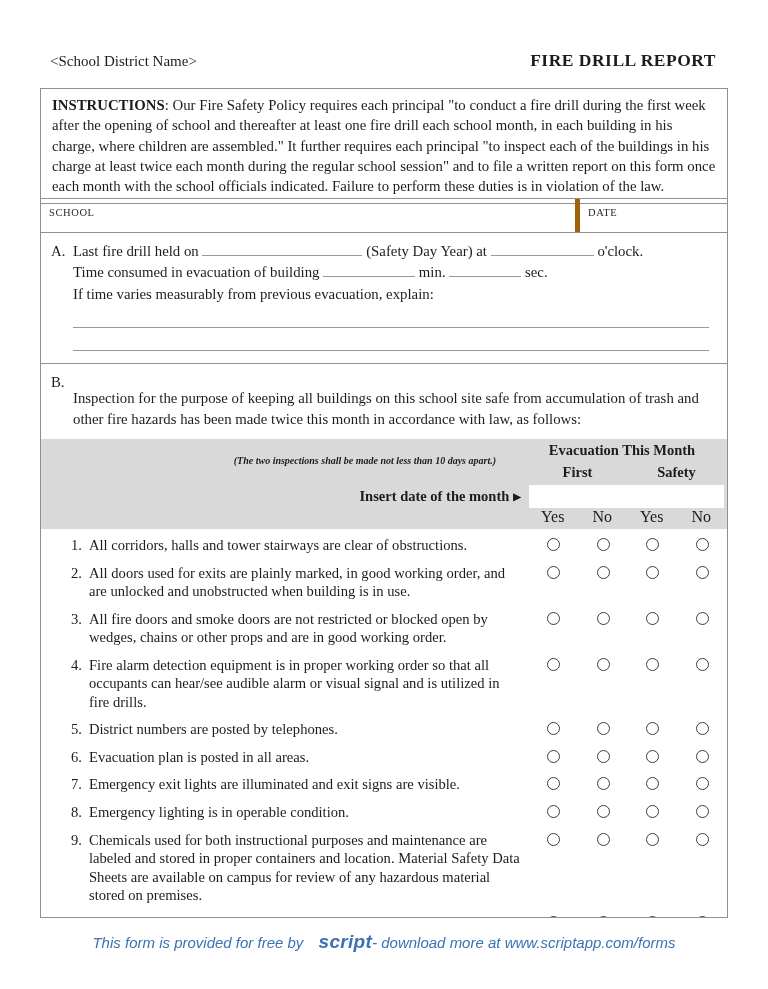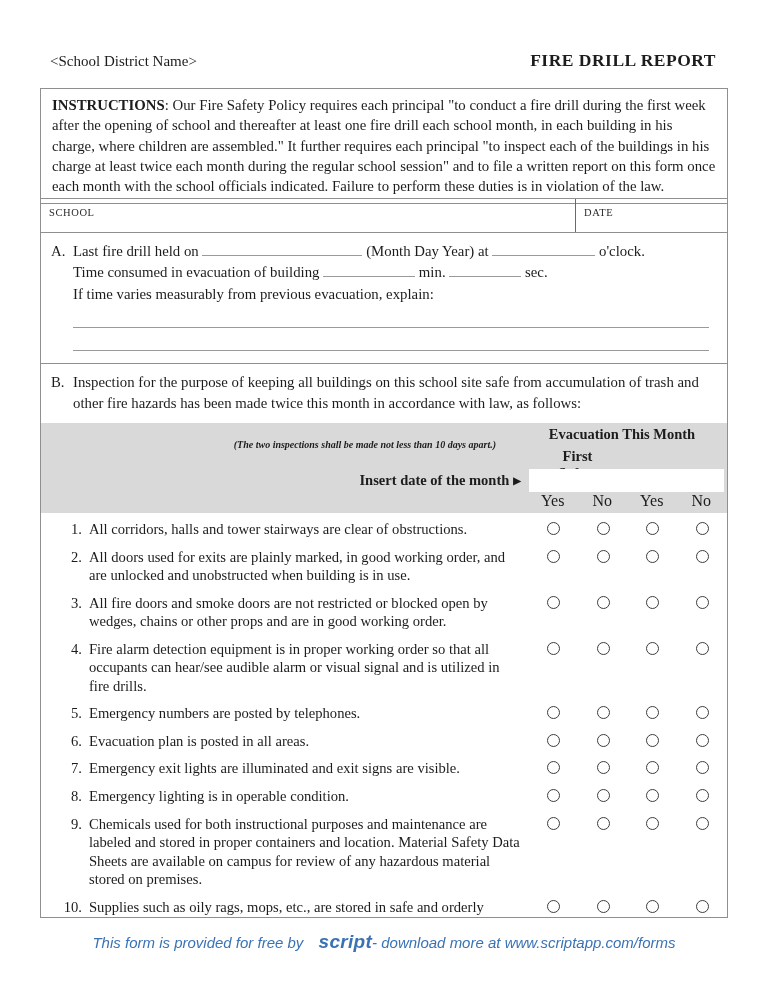--- a/index.html
+++ b/index.html
@@ -32,51 +32,51 @@
   
   .mainbox {
     position: absolute; left: 40px; top: 198px; width: 688px; height: 720px;
     border: 1px solid #8f8f8f;
     display: flex; flex-direction: column;
   }
 
   
   .sd-row { display: flex; height: 34px; border-bottom: 1px solid #8f8f8f; flex: none; }
   .sd-school { flex: 1; padding: 3px 8px; }
-  .sd-date { width: 152px; border-left: 1px solid #a16207; padding: 3px 8px; }
+  .sd-date { width: 152px; border-left: 5px solid #a16207; padding: 3px 8px; }
   .sd-label { font-size: 10.5px; letter-spacing: 0.6px; color: #2a2a2a; }
 
   
   .sec-a {
     flex: none; border-bottom: 1px solid #8f8f8f;
     padding: 8px 10px 12px 10px; font-size: 14.8px; line-height: 1.45;
   }
   .sec-letter { display: inline-block; width: 22px; }
   .blank { display: inline-block; border-bottom: 1px solid #9a9a9a; height: 14px; vertical-align: baseline; }
   .b1 { width: 160px; } .b2 { width: 103px; } .b3 { width: 92px; } .b4 { width: 72px; }
   .a-indent { padding-left: 22px; }
   .rule { border-bottom: 1px solid #9a9a9a; height: 1px; margin: 22px 8px 0 22px; }
 
   
   .sec-b {
     flex: none; display: flex; padding: 8px 10px 10px 10px;
     font-size: 14.8px; line-height: 1.38;
   }
   .sec-b .sec-letter { flex: none; }
-  .sec-b .b-text { flex: 1; padding-right: 2px; }
+  .sec-b .b-text { flex: 1; padding-right: 2px; margin-top: 16px; }
 
   
   .insp { flex: none; height: 90px; background: #d9d9d9; position: relative; font-size: 14.5px; }
   .insp-note {
     position: absolute; left: 15px; top: 16px; width: 440px;
     font-weight: bold; font-style: italic; font-size: 10px; text-align: right;
   }
   .cols-region { position: absolute; right: 1px; top: 0; width: 198px; height: 100%; }
   .insp-title { position: absolute; left: -10px; right: 0; top: 3px; text-align: center; font-weight: bold; }
-  .fs-row { position: absolute; left: 0; right: 0; top: 25px; display: flex; flex-direction: column; }
+  .fs-row { position: absolute; left: 0; right: 0; top: 25px; display: flex; }
   .fs-row span { width: 50%; text-align: center; font-weight: bold; }
   .date-box {
     position: absolute; left: 1px; right: 2px; top: 46px; height: 23px;
     background: #ffffff;
   }
   .insert-label {
     position: absolute; right: 206px; top: 49px; font-weight: bold; white-space: nowrap;
   }
   .insert-label .arrow { font-size: 10px; display: inline-block; transform: translateY(-1px); margin-left: 4px; }
   .yn-row { position: absolute; left: 0; right: 0; bottom: 3px; display: flex; }
@@ -124,21 +124,21 @@
       </div>
       <div class="sd-date">
         <span class="sd-label">DATE</span>
       </div>
     </div>
 
     <div class="sec-a">
       <div>
         <span class="sec-letter">A.</span><span>Last fire drill held on</span>
         <span class="blank b1"></span>
-        <span>(Month Day Year) at</span>
+        <span>(Safety Day Year) at</span>
         <span class="blank b2"></span>
         <span>o'clock.</span>
       </div>
       <div class="a-indent">
         <span>Time consumed in evacuation of building</span>
         <span class="blank b3"></span>
         <span>min.</span>
         <span class="blank b4"></span>
         <span>sec.</span>
       </div>
@@ -243,21 +243,21 @@
             <div class="radio-col">
               <div class="circle"></div>
             </div>
             <div class="radio-col">
               <div class="circle"></div>
             </div>
           </div>
         </div>
         <div class="item-row">
           <div class="item-num">5.</div>
-          <div class="item-text">Emergency numbers are posted by telephones.</div>
+          <div class="item-text">District numbers are posted by telephones.</div>
           <div class="item-radios">
             <div class="radio-col">
               <div class="circle"></div>
             </div>
             <div class="radio-col">
               <div class="circle"></div>
             </div>
             <div class="radio-col">
               <div class="circle"></div>
             </div>

